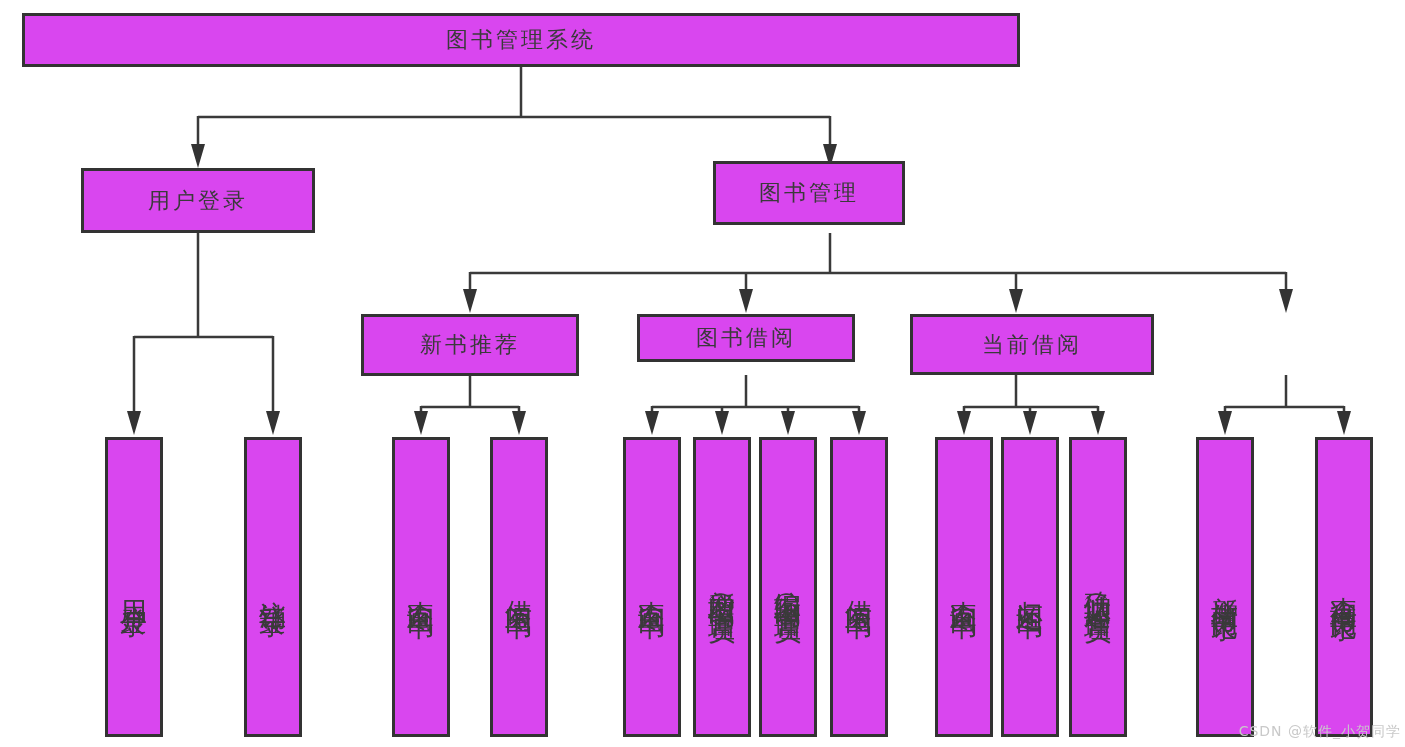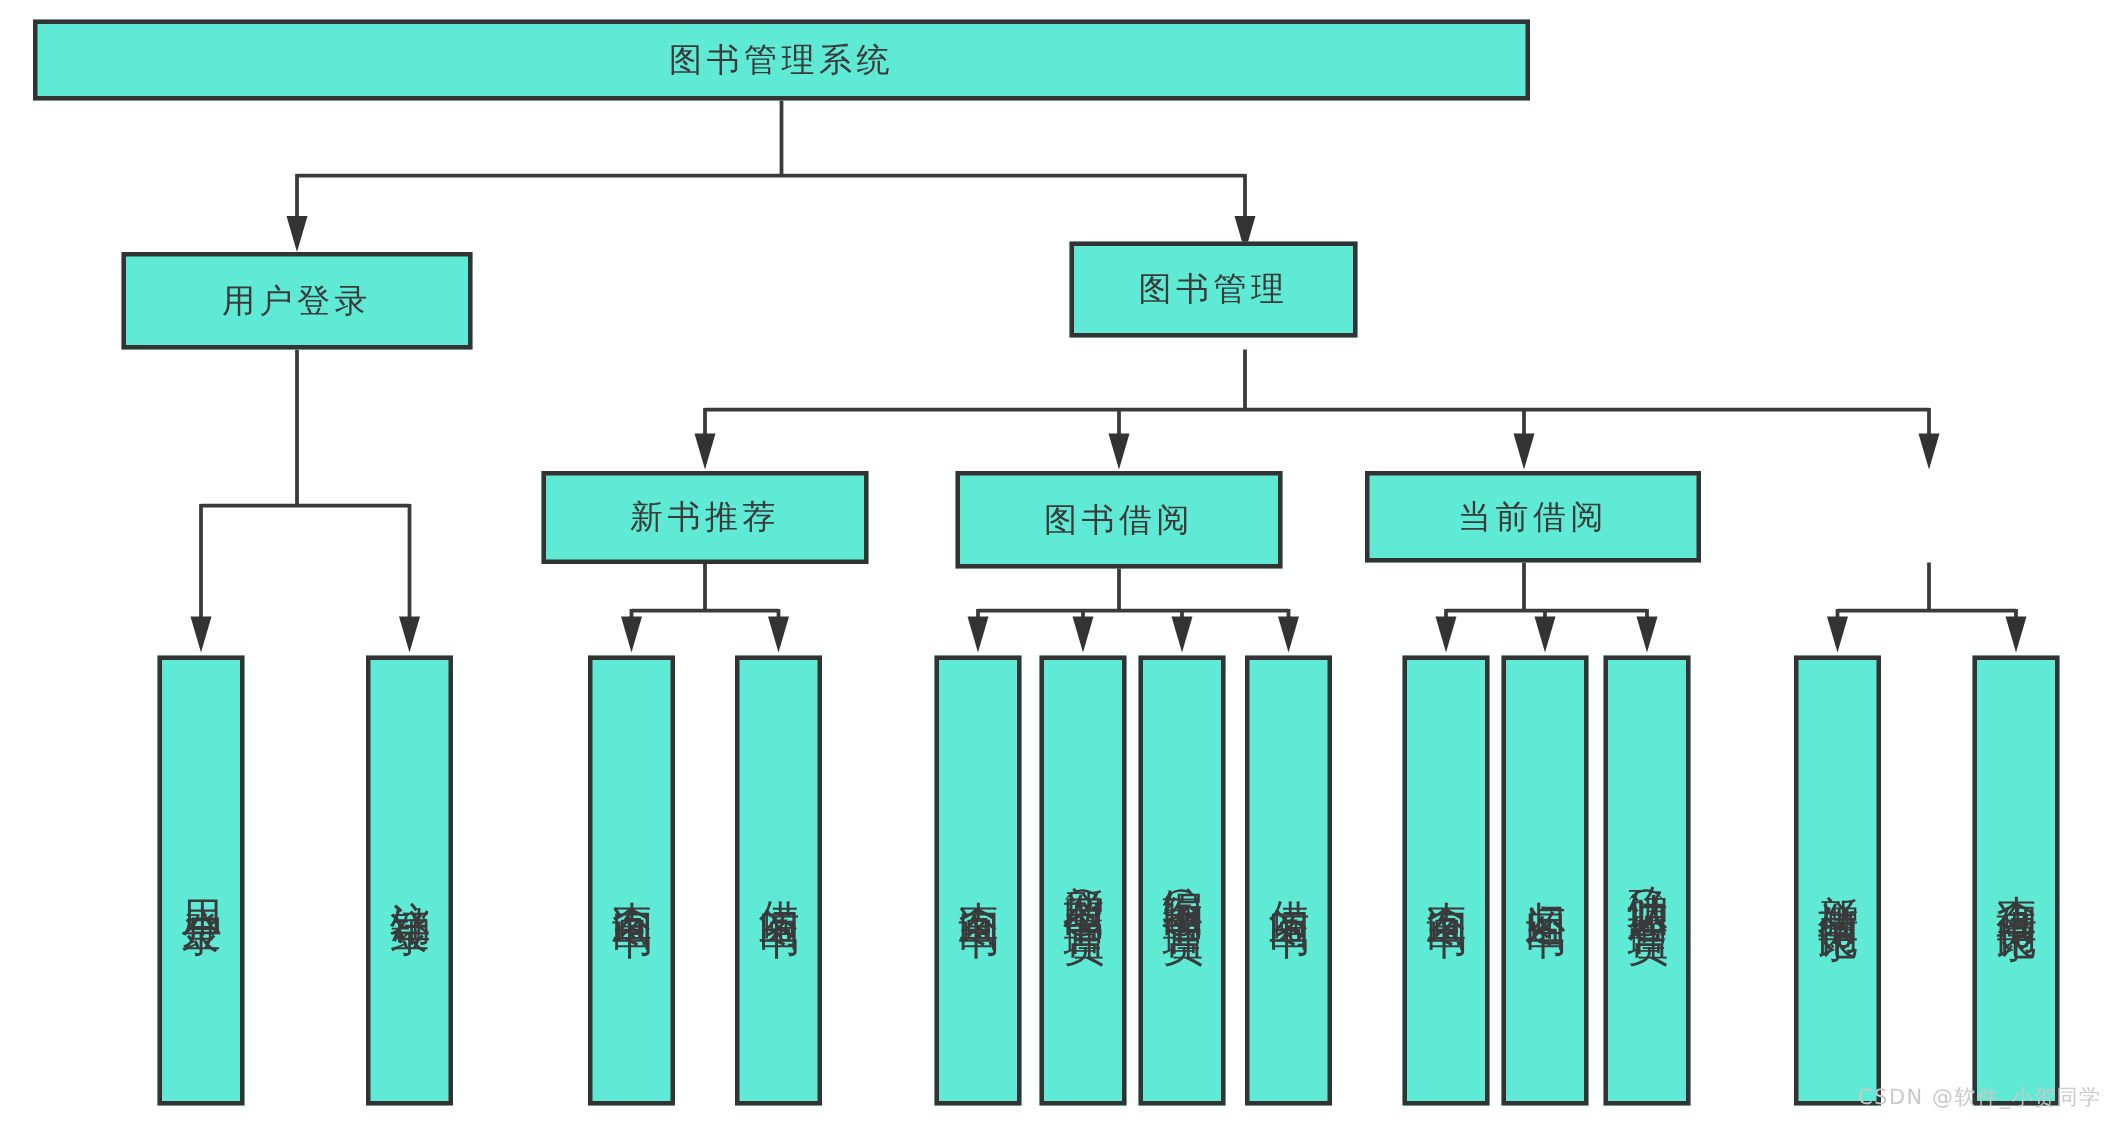--- a/index.html
+++ b/index.html
@@ -12,21 +12,21 @@
     overflow: hidden;
   }
   #connectors {
     position: absolute;
     left: 0; top: 0;
     z-index: 0;
   }
   .box {
     position: absolute;
     box-sizing: border-box;
-    background: #5eead4;
+    background: #d946ef;
     border: 3px solid #333333;
     display: flex;
     align-items: center;
     justify-content: center;
     z-index: 1;
     color: #3a3a3a;
   }
   .hlabel {
     font-size: 22px;
     letter-spacing: 3px;
@@ -118,24 +118,24 @@
   <div class="box" style="left:81px;top:168px;width:234px;height:65px">
     <span class="hlabel">用户登录</span>
   </div>
   <div class="box" style="left:713px;top:161px;width:192px;height:64px">
     <span class="hlabel">图书管理</span>
   </div>
 
   <div class="box" style="left:361px;top:314px;width:218px;height:62px">
     <span class="hlabel">新书推荐</span>
   </div>
-  <div class="box" style="left:637px;top:314px;width:218px;height:65px">
+  <div class="box" style="left:637px;top:314px;width:218px;height:48px">
     <span class="hlabel">图书借阅</span>
   </div>
-  <div class="box" style="left:910px;top:314px;width:224px;height:61px">
+  <div class="box" style="left:910px;top:314px;width:244px;height:61px">
     <span class="hlabel">当前借阅</span>
   </div>
 
   <div class="box" style="left:105px;top:437px;width:58px;height:300px">
     <span class="vtext">用户登录</span>
   </div>
   <div class="box" style="left:244px;top:437px;width:58px;height:300px">
     <span class="vtext">注销登录</span>
   </div>
 

